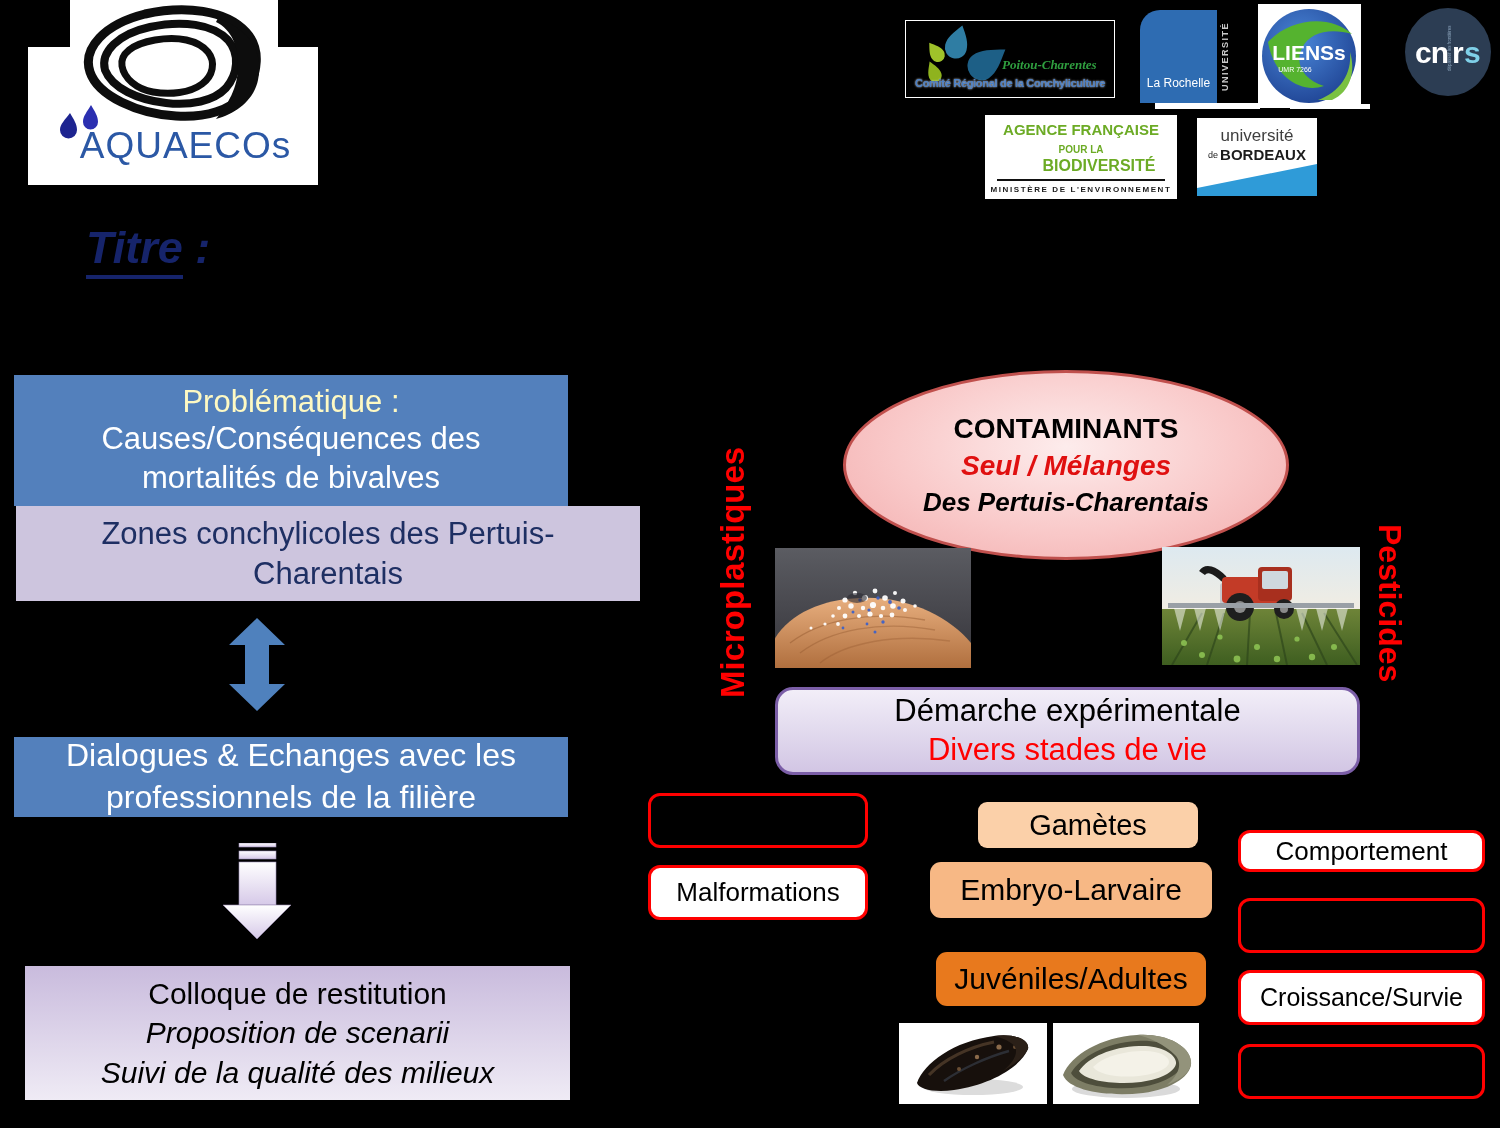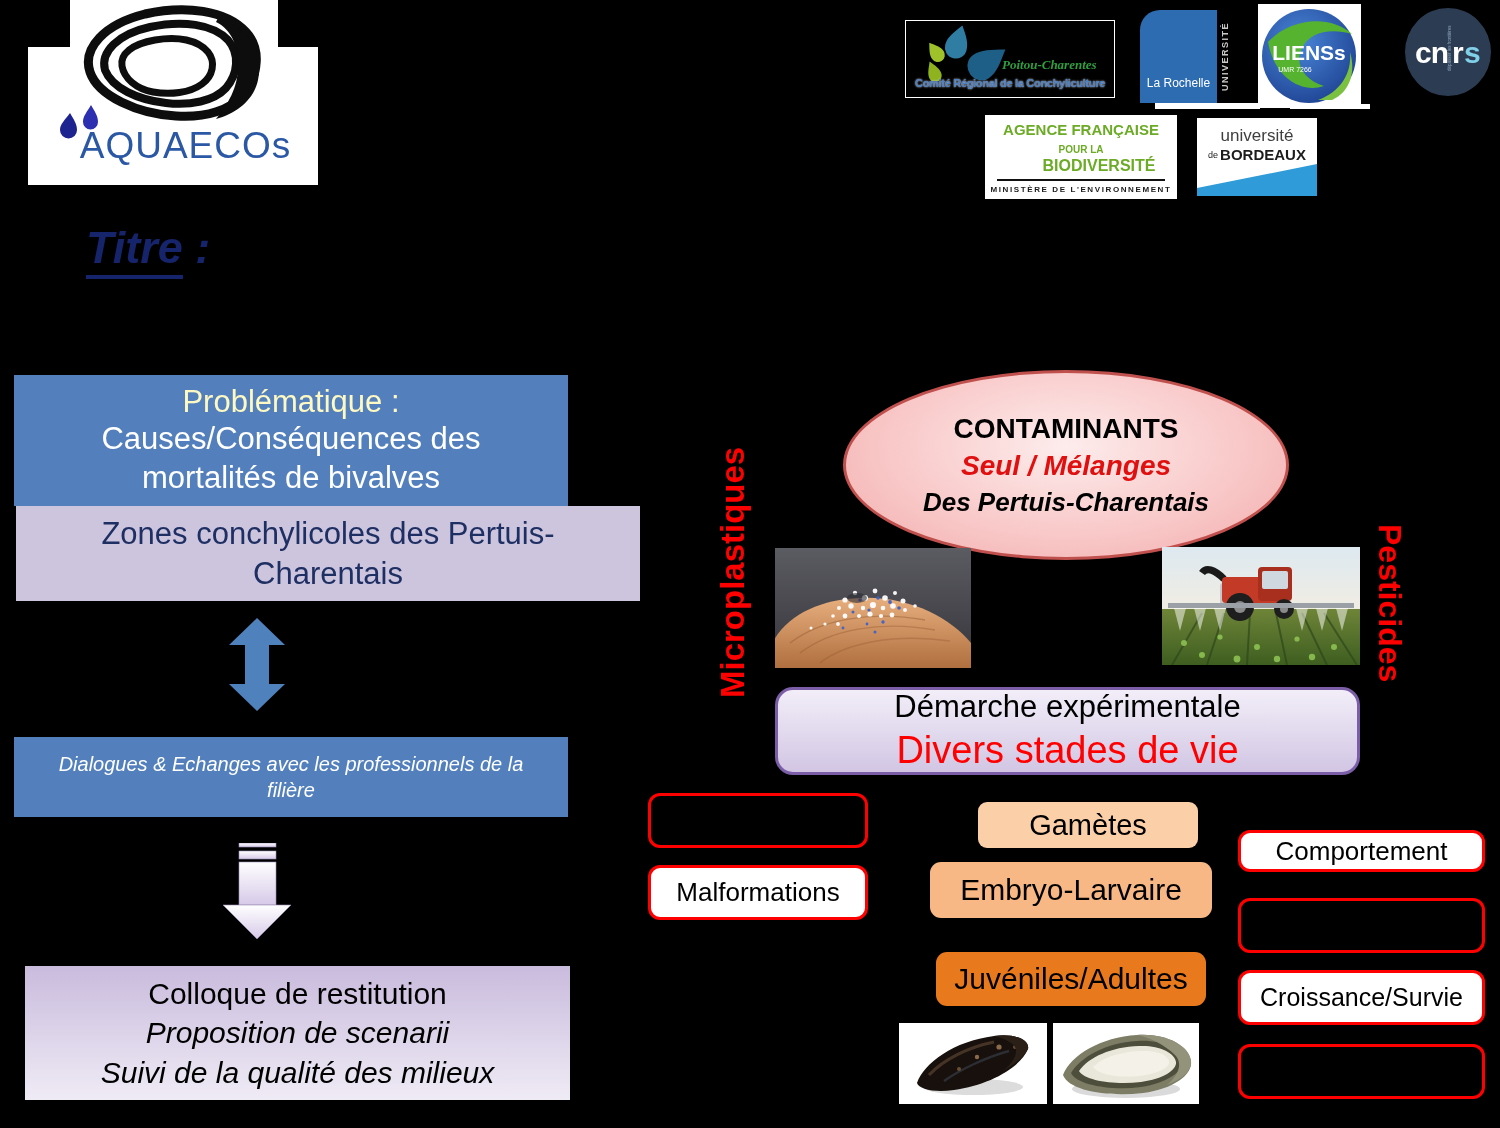--- a/index.html
+++ b/index.html
@@ -116,21 +116,21 @@
 
   <div class="abs box-lav center" style="left:16px;top:506px;width:624px;height:95px;">
     <div style="font-size:31px;line-height:1.28;max-width:460px;">Zones conchylicoles des Pertuis-Charentais</div>
   </div>
 
   <svg class="abs" style="left:225px;top:618px;" width="64" height="93" viewBox="0 0 64 93">
     <polygon points="32,0 60,27 44,27 44,66 60,66 32,93 4,66 20,66 20,27 4,27" fill="#4F81BD"></polygon>
   </svg>
 
   <div class="abs box-blue center" style="left:14px;top:737px;width:554px;height:80px;">
-    <div style="font-size:20px;line-height:1.3;max-width:470px;font-style:italic;">Dialogues &amp; Echanges avec les professionnels de la filière</div>
+    <div style="font-size:32px;line-height:1.3;max-width:470px;">Dialogues &amp; Echanges avec les professionnels de la filière</div>
   </div>
 
   <svg class="abs" style="left:222px;top:843px;" width="70" height="97" viewBox="0 0 70 97">
     <defs>
       <linearGradient id="gArr" x1="0" y1="0" x2="0" y2="1">
         <stop offset="0%" stop-color="#ffffff"></stop>
           <stop offset="100%" stop-color="#D6C9E8"></stop>
       </linearGradient>
     </defs>
     <rect x="17" y="0" width="37" height="4" fill="url(#gArr)" stroke="#9a8cb4" stroke-width="0.6"></rect>
@@ -261,21 +261,21 @@
       <polygon points="52,61 64,61 58,84"></polygon>
         <polygon points="134,61 146,61 140,84"></polygon>
       <polygon points="154,61 166,61 160,84"></polygon>
         <polygon points="174,61 186,61 180,84"></polygon>
     </g>
   </svg>
 
   <div class="abs center" style="left:775px;top:687px;width:585px;height:88px;border-radius:18px;border:3px solid #7B5EA7;box-sizing:border-box;
        background:linear-gradient(180deg,#F2EEF8 0%,#D2C6E4 100%);">
     <div style="font-size:31px;color:#000;line-height:1.25;">Démarche expérimentale</div>
-    <div style="font-size:38px;color:#FF0000;line-height:1.25;">Divers stades de vie</div>
+    <div style="font-size:31px;color:#FF0000;line-height:1.25;">Divers stades de vie</div>
   </div>
 
   <div class="abs redbox" style="left:648px;top:793px;width:220px;height:55px;">
     <span></span>
   </div>
   <div class="abs redbox filled hcenter" style="left:648px;top:865px;width:220px;height:55px;font-size:26px;">
     <span>Malformations</span>
   </div>
 
   <div class="abs stage hcenter" style="left:978px;top:802px;width:220px;height:46px;background:#FBD0A9;font-size:29px;">

